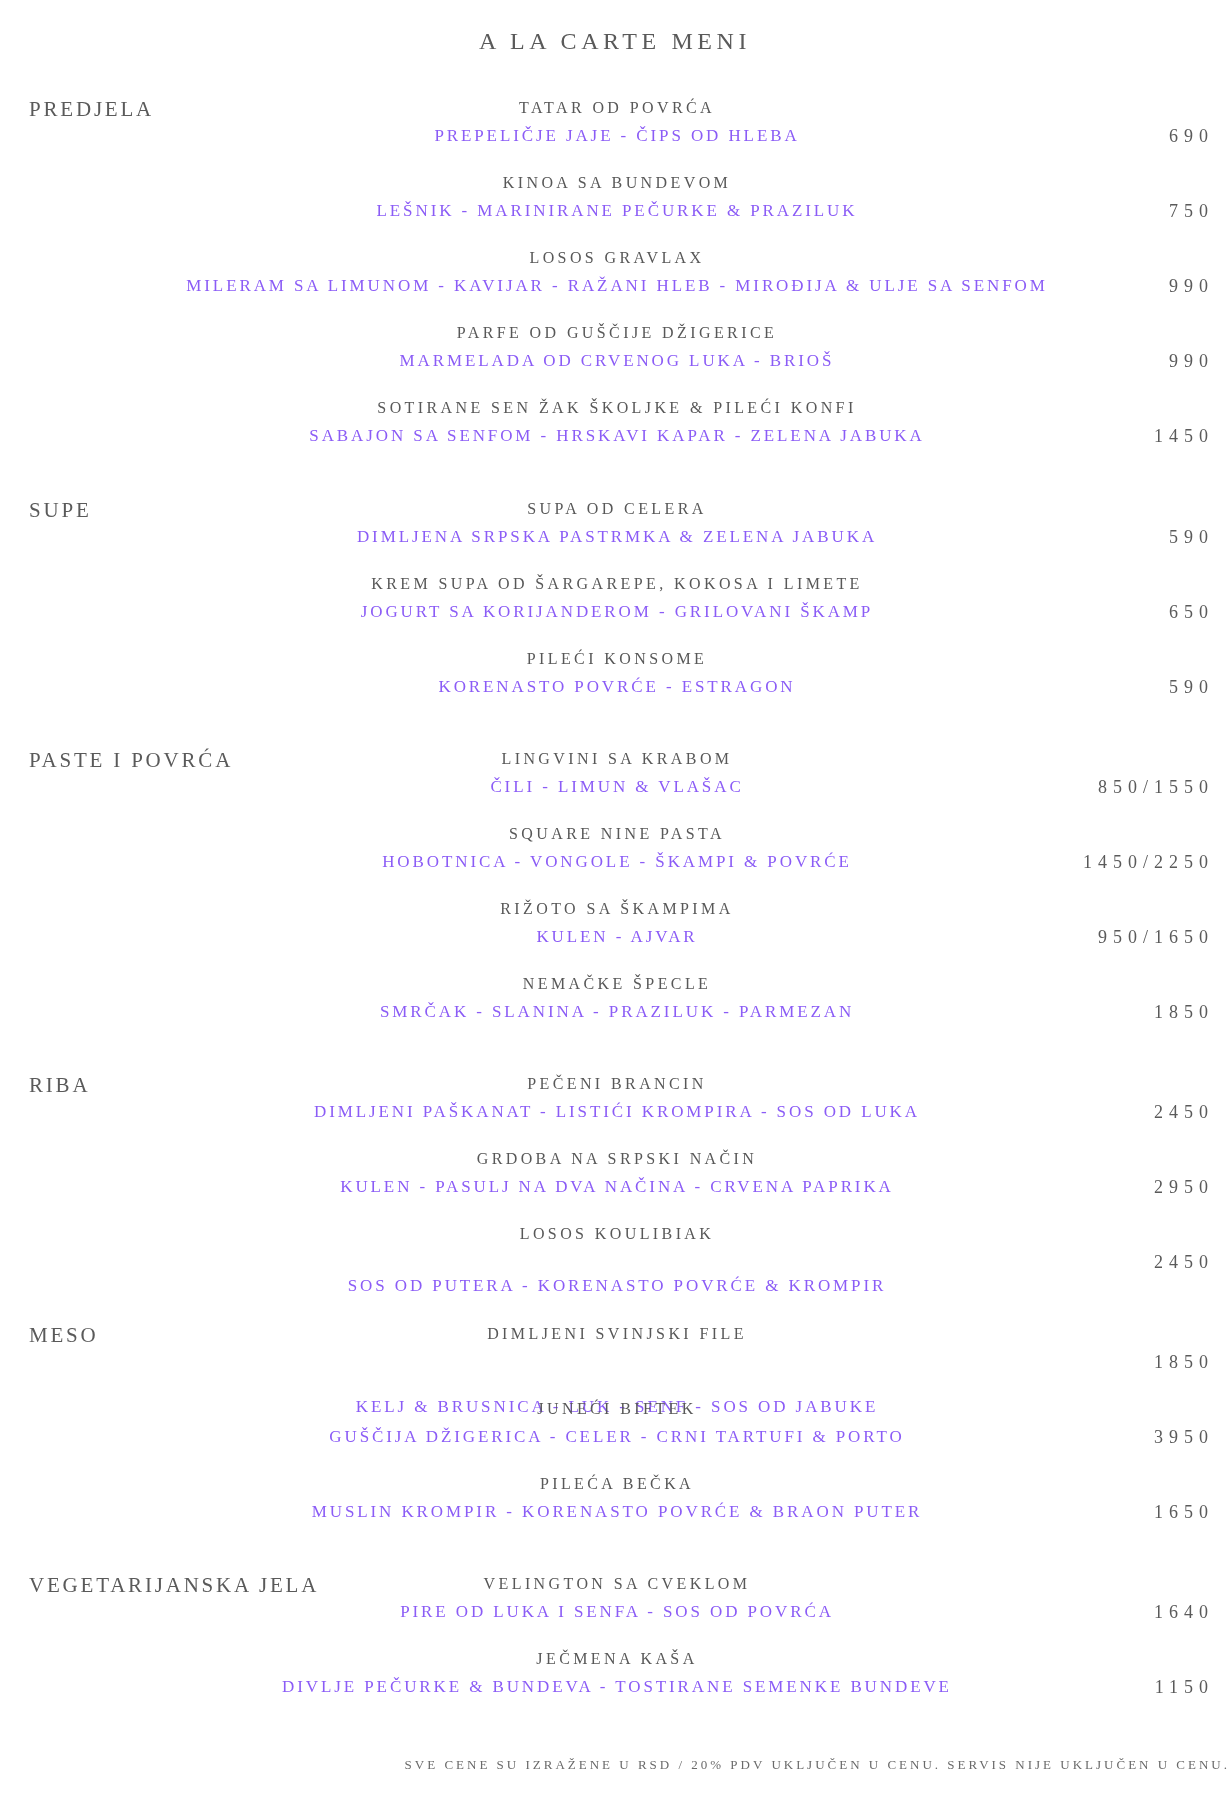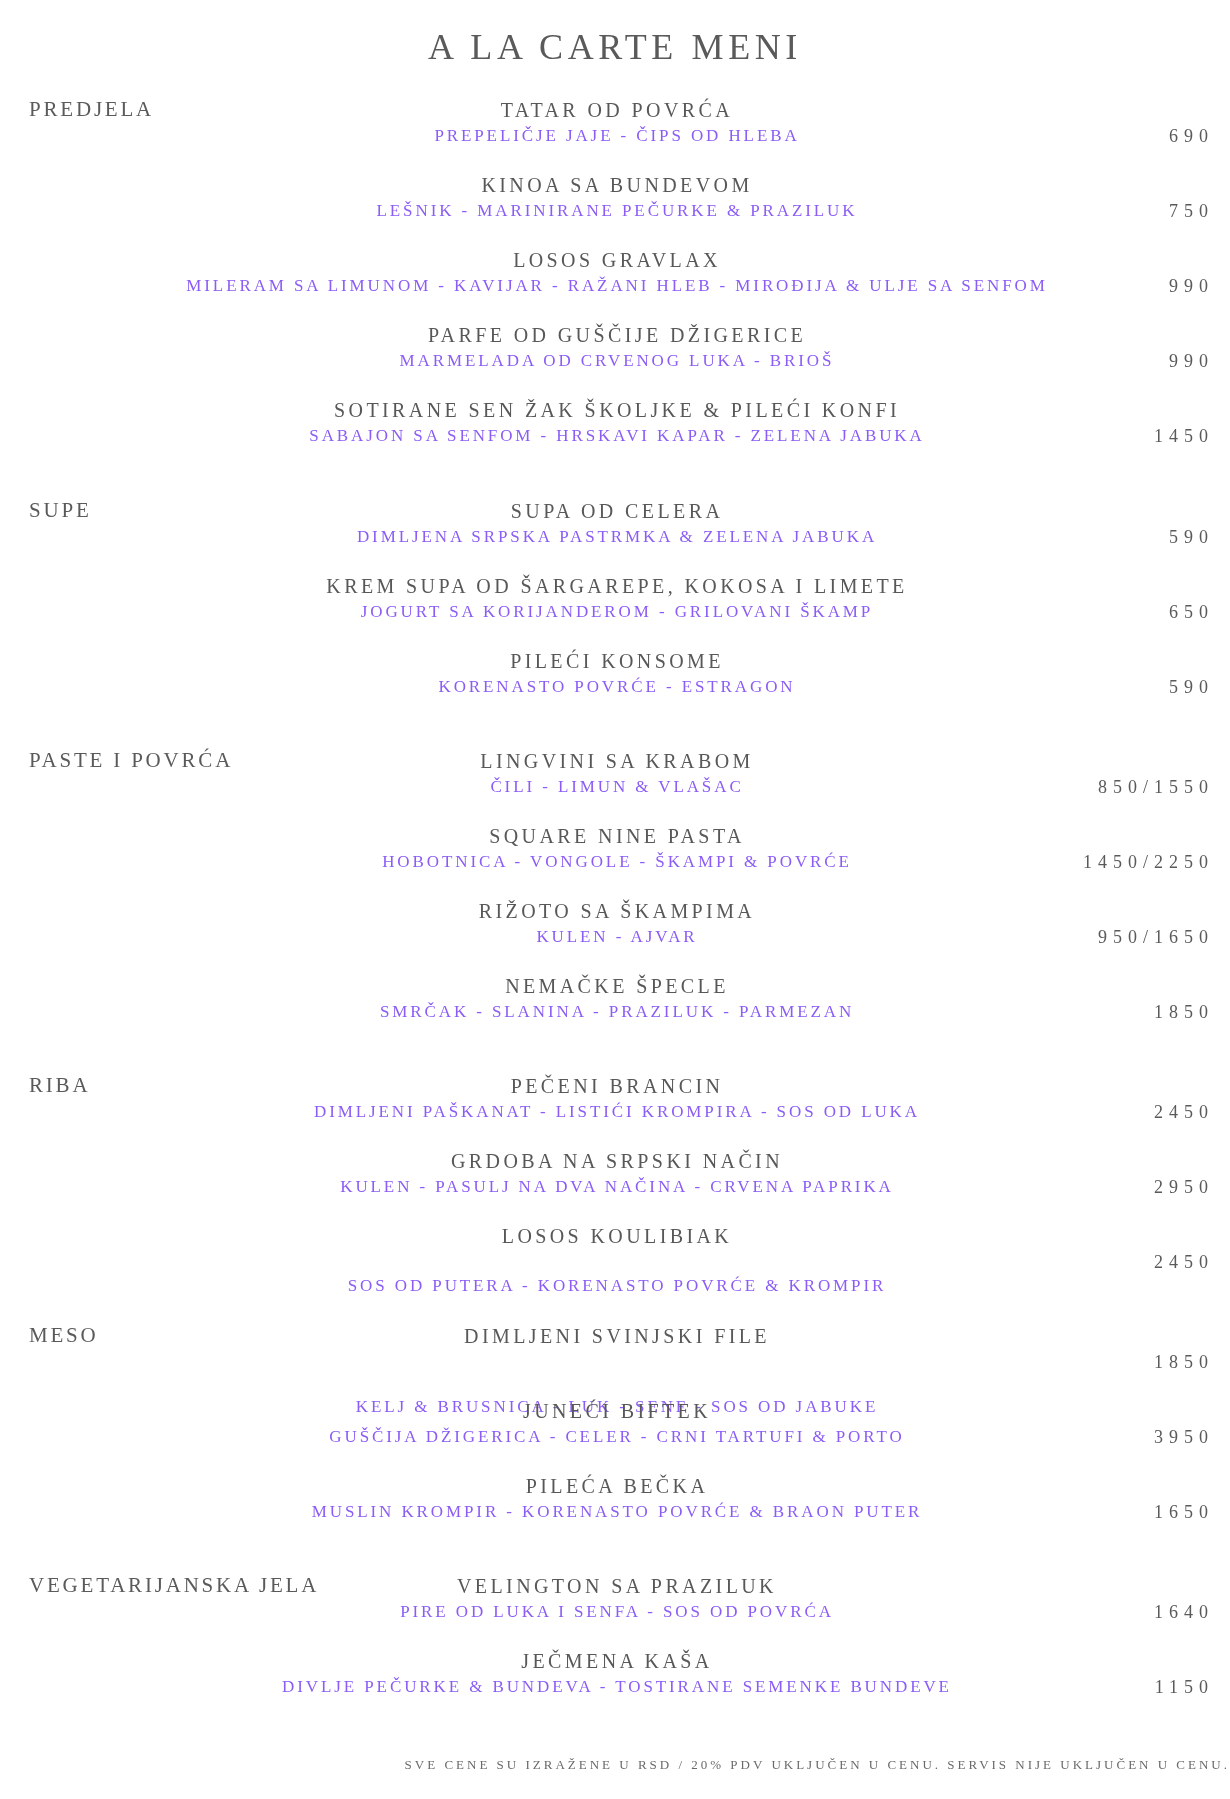--- a/index.html
+++ b/index.html
@@ -1,21 +1,21 @@
 <!DOCTYPE html>
 <html><head>
 <meta charset="utf-8">
 <style>
   html, body { margin: 0; padding: 0; background: #ffffff; }
   body { width: 1230px; height: 1799px; position: relative; overflow: hidden;
          font-family: "Liberation Serif", "DejaVu Serif", serif; color: #555555; }
   .abs { position: absolute; line-height: 1; white-space: nowrap; }
-  .title { left: 0; width: 1230px; text-align: center; font-size: 36px; letter-spacing: 4.6px; top: 29px; color: #5a5a5a; }
+  .title { left: 0; width: 1230px; text-align: center; font-size: 24px; letter-spacing: 4.6px; top: 29px; color: #5a5a5a; }
   .section-label { left: 29px; font-size: 21px; letter-spacing: 2.8px; color: #5a5a5a; }
-  .dish-name { left: 217px; width: 800px; text-align: center; font-size: 20px; letter-spacing: 3.4px; color: #585858; }
+  .dish-name { left: 217px; width: 800px; text-align: center; font-size: 16px; letter-spacing: 3.4px; color: #585858; }
   .dish-desc { left: 117px; width: 1000px; text-align: center; font-size: 17px; letter-spacing: 2.9px; color: #8b5cf6; }
   .dish-price { right: 16px; text-align: right; font-size: 18px; letter-spacing: 6px; color: #5a5a5a; }
   .footer { left: 0; width: 1230px; text-align: right; font-size: 13px; letter-spacing: 3px; top: 1758px; color: #6a6a6a; }
 </style>
 </head>
 <body>
 
 <div class="abs title">A LA CARTE MENI</div>
 
 <div id="menu">
@@ -120,21 +120,21 @@
       </div>
       <div>
         <div class="abs dish-name" style="top: 1476.49px;">PILEĆA BEČKA</div>
         <div class="abs dish-desc" style="top: 1503.02px; text-align: center;">MUSLIN KROMPIR - KORENASTO POVRĆE &amp; BRAON PUTER</div>
         <div class="abs dish-price" style="top: 1502.92px;">1650</div>
       </div>
     </div>
     <div>
       <div class="abs section-label" style="top: 1575.31px;">VEGETARIJANSKA JELA</div>
       <div>
-        <div class="abs dish-name" style="top: 1576.49px;">VELINGTON SA PRAZILUK</div>
+        <div class="abs dish-name" style="top: 1576.49px;">VELINGTON SA CVEKLOM</div>
         <div class="abs dish-desc" style="top: 1603.02px;">PIRE OD LUKA I SENFA - SOS OD POVRĆA</div>
         <div class="abs dish-price" style="top: 1602.92px;">1640</div>
       </div>
       <div>
         <div class="abs dish-name" style="top: 1651.49px;">JEČMENA KAŠA</div>
         <div class="abs dish-desc" style="top: 1678.02px;">DIVLJE PEČURKE &amp; BUNDEVA - TOSTIRANE SEMENKE BUNDEVE</div>
         <div class="abs dish-price" style="top: 1677.92px;">1150</div>
       </div>
     </div>
   </div>

